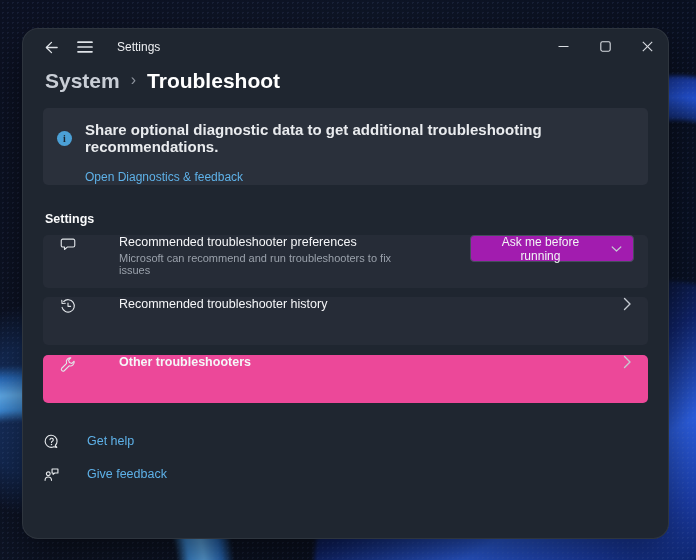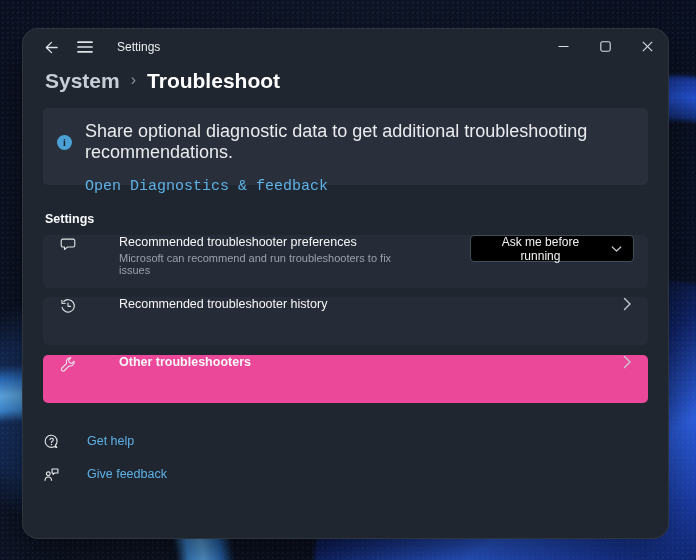--- a/index.html
+++ b/index.html
@@ -78,24 +78,24 @@
   .banner {
     margin-top:15px; background:#2a303b; border-radius:5px;
     padding:13px 16px 16px 14px; height:77px;
   }
   .banner-line1 { display:flex; align-items:center; }
   .info-icon {
     width:15px; height:15px; border-radius:50%; background:var(--info,#4ba0d6);
     color:#1a2430; font-size:10px; font-weight:700; font-family:"Liberation Serif", serif;
     display:flex; align-items:center; justify-content:center; flex:0 0 auto;
   }
-  .banner-msg { margin-left:13px; font-size:18px; color:#e9ebee; }
+  .banner-msg { margin-left:13px; font-size:15px; color:#e9ebee;font-weight:bold; }
   .banner-link {
-    display:inline-block; margin:15px 0 0 28px; font-size:15px;
-    color:var(--link,#5eb1e8); cursor:pointer;font-family:Liberation Mono, monospace;
+    display:inline-block; margin:15px 0 0 28px; font-size:12px;
+    color:var(--link,#5eb1e8); cursor:pointer;
   }
 
   .section-label { margin:27px 0 9px 2px; font-size:12.5px; font-weight:700; color:#fafbfc; }
 
   .card {
     display:flex; align-items:flex-start;
     background:#262c37; border-radius:5px; padding:0 14px 0 16px;gap:26px;
   }
   .card.clickable { cursor:pointer; }
   .card.highlight { background:#ec4899;font-weight:bold; }
@@ -103,21 +103,21 @@
   .card-text { margin-left:16px; }
   .card-title { font-size:12.5px; color:#f5f6f8; }
   .card-sub { font-size:11px; color:#9aa1ab; margin-top:3px; }
   .card-1 { height:53px; margin-bottom:9px; }
   .card-2 { height:48px; margin-bottom:10px; }
   .card-3 { height:48px; }
   .spacer { flex:1; }
 
   .dropdown {
     display:flex; align-items:center; height:27px; padding:0 11px;
-    background:#000000; border:1px solid #454d5c; border-radius:4px;
+    background:#a21caf; border:1px solid #454d5c; border-radius:4px;
     color:#f2f4f6; font-size:12px; cursor:pointer; font-family:inherit;
   }
   .dropdown .dd-chevron { margin-left:12px; color:#c4c9d1; display:flex; }
 
   .row-chevron { color:#c6cbd2; display:flex; margin-right:2px; }
 
   .footer { margin-top:28px; }
   .footer-link {
     display:flex; align-items:center; height:20px; cursor:pointer; width:max-content;
   }

